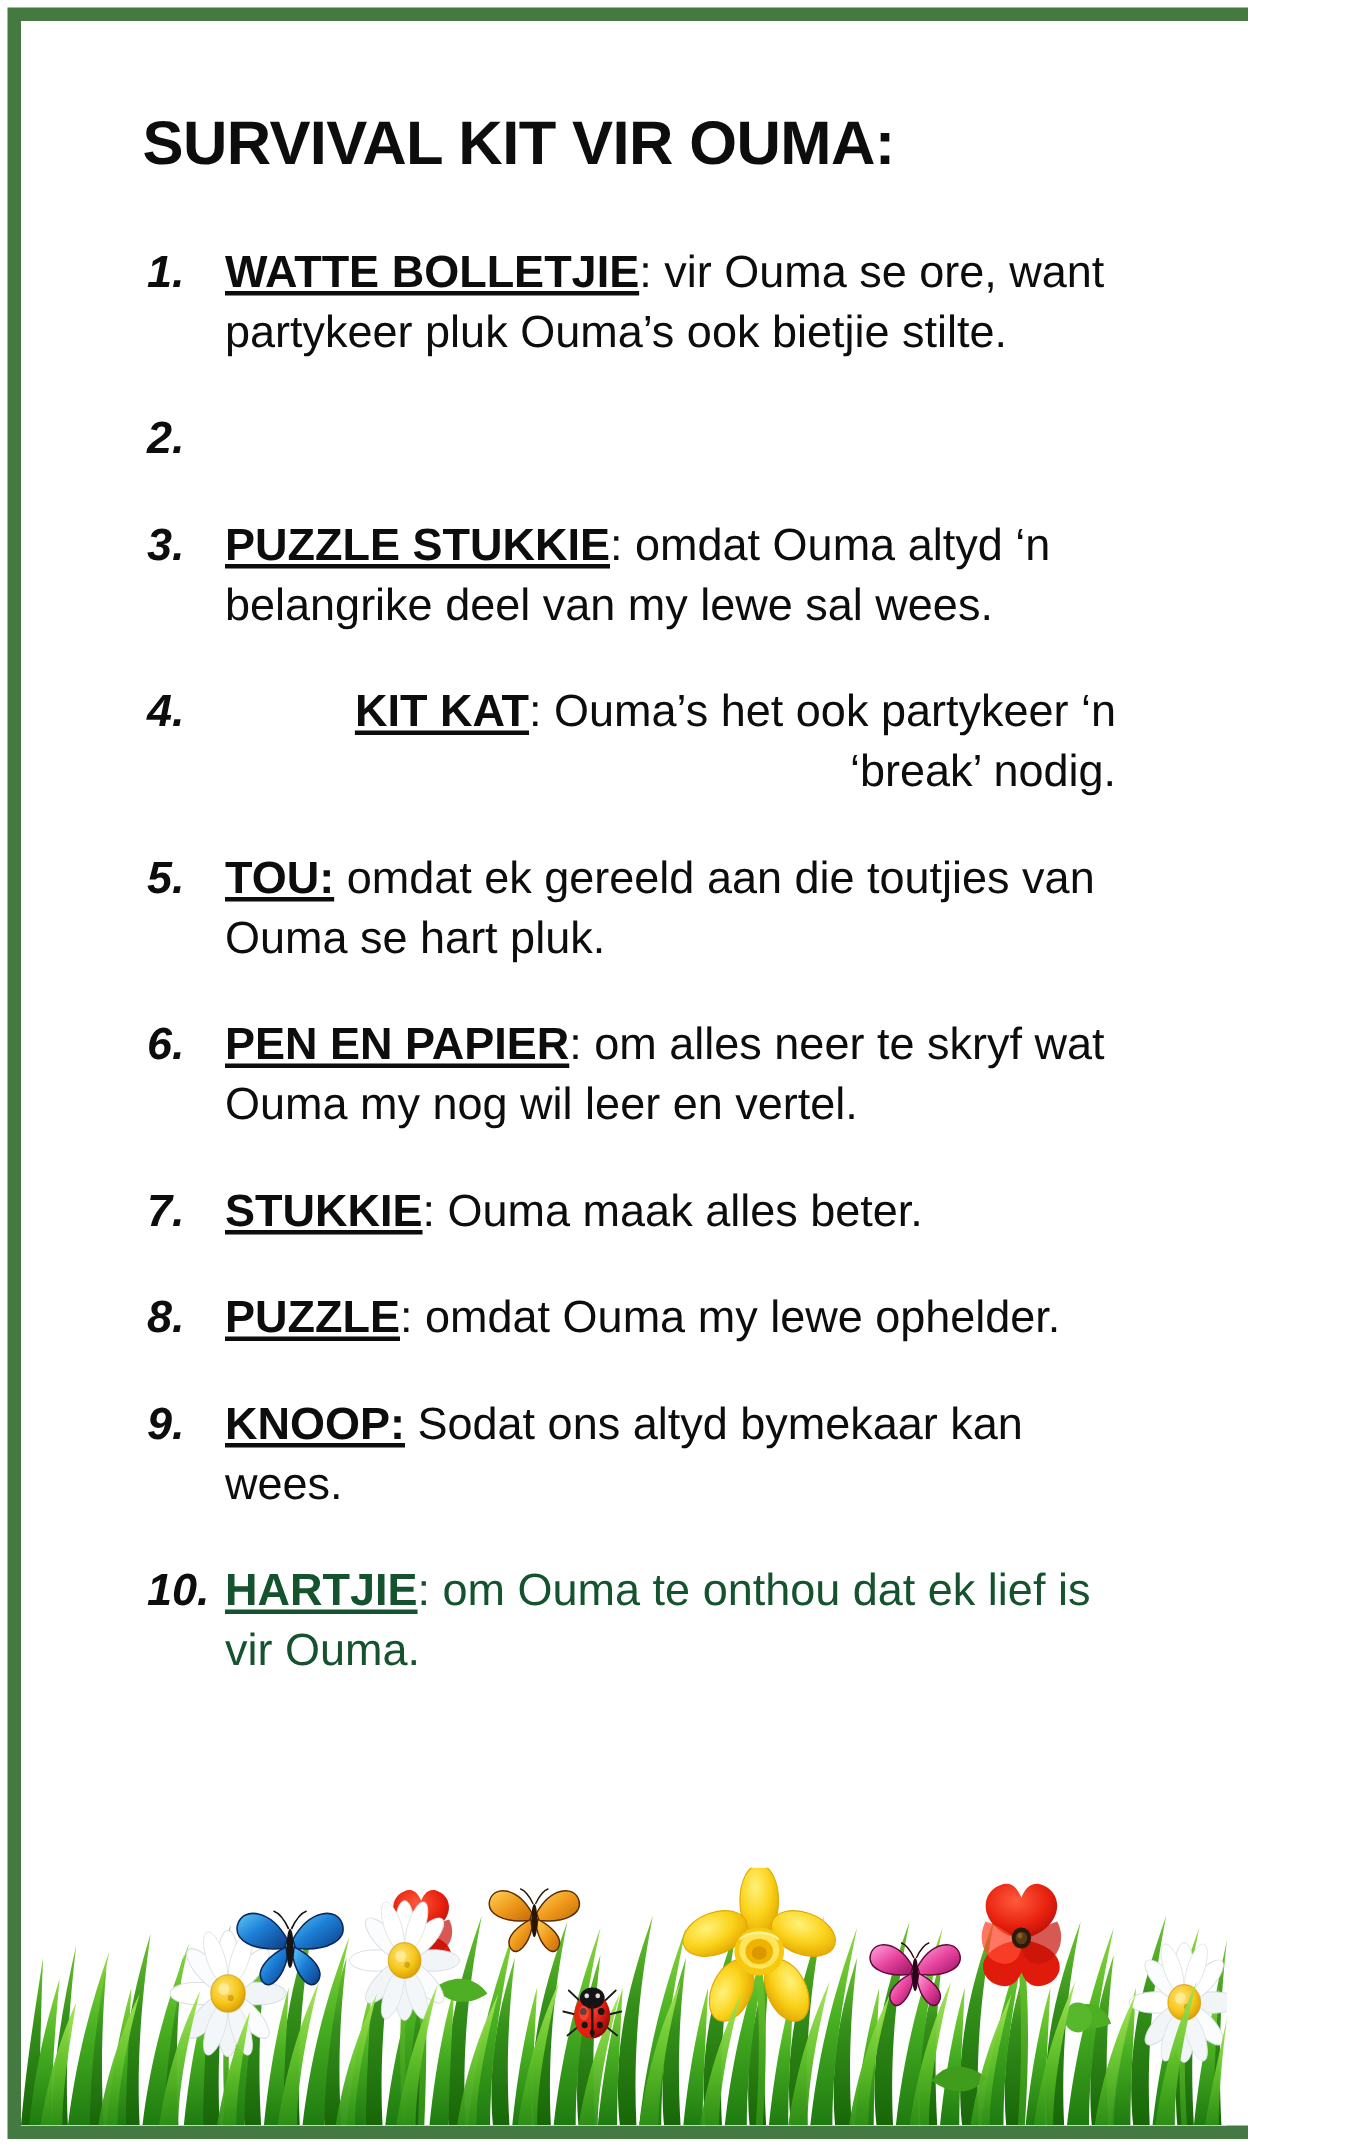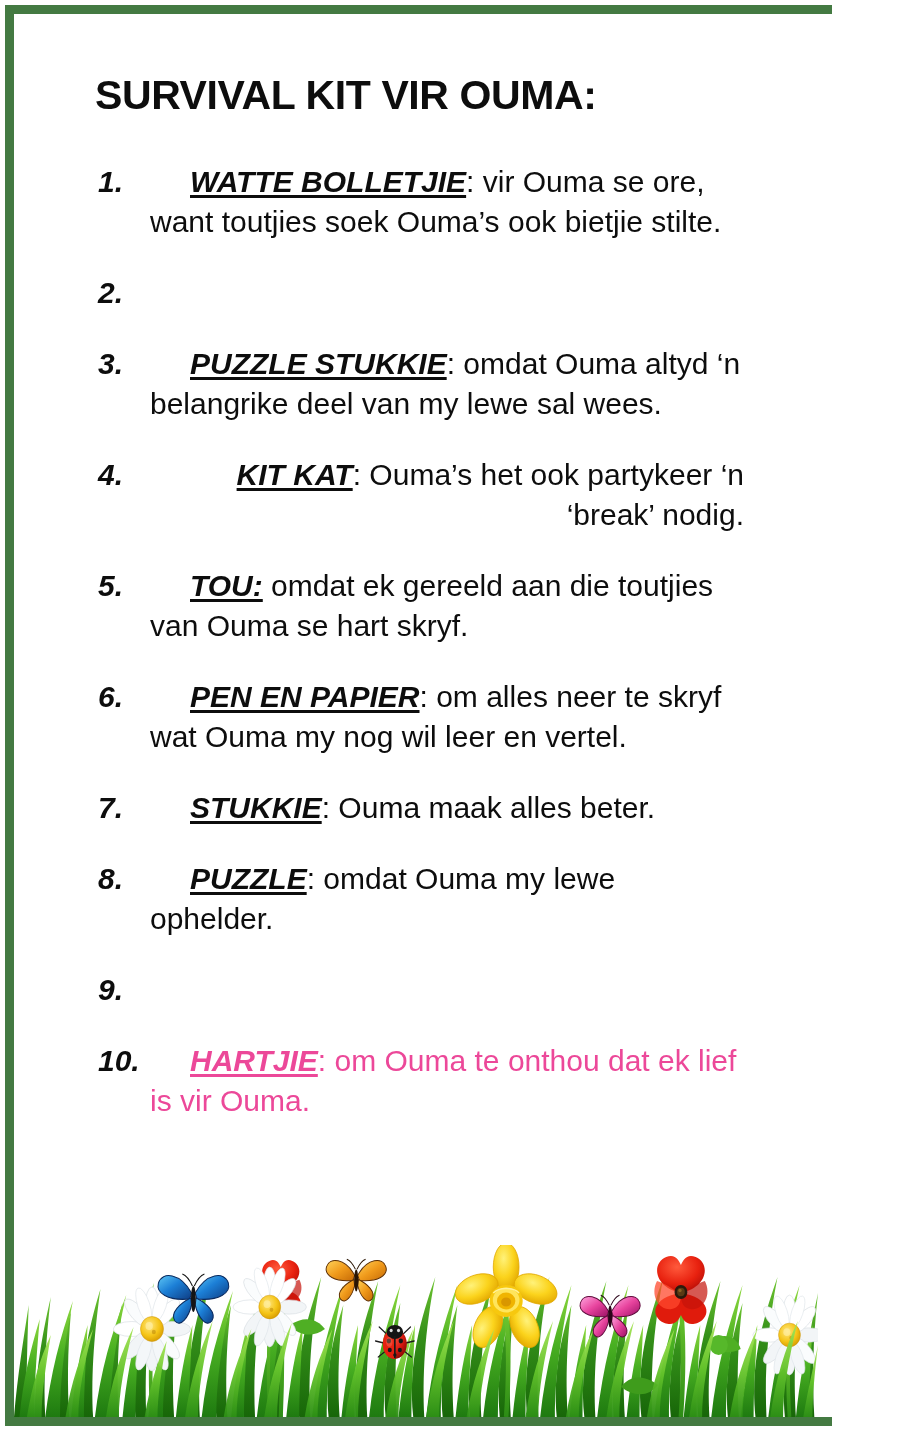--- a/index.html
+++ b/index.html
@@ -84,24 +84,22 @@
   .item-body {
     flex: 1 1 auto;
     font-size: 30px;
     line-height: 40px;
     color: #0d0d0d;
     text-align: left;
   }
 
   .term {
     font-weight: bold;
-    font-style: italic;
     text-decoration: underline;
     text-underline-offset: 3px;
-    margin-left: 40px;
   }
 
   
   .footer {
     position: absolute;
     left: 0;
     right: 0;
     bottom: 0;
     height: 172px;
     overflow: hidden;
@@ -119,55 +117,56 @@
 
   <div class="frame" style="border-color: rgb(68, 122, 66);"></div>
 
   <div class="content">
 
     <div class="title" style="color: rgb(13, 13, 13);">SURVIVAL KIT VIR OUMA:</div>
 
     <div class="list" id="survival-list">
         <div class="item">
           <div class="item-num" style="color: rgb(13, 13, 13);">1.</div>
-          <div class="item-body" style="color: rgb(13, 13, 13);"><span class="term">WATTE BOLLETJIE</span><span>:</span><span> vir Ouma se ore, want toutjies soek Ouma’s ook bietjie stilte.</span></div>
+          <div class="item-body" style="color: rgb(13, 13, 13);"><span class="term">WATTE BOLLETJIE</span><span>:</span><span> vir Ouma se ore, want partykeer pluk Ouma’s ook bietjie stilte.</span></div>
         </div>
         <div class="item">
           <div class="item-num" style="color: rgb(13, 13, 13);">2.</div>
         </div>
         <div class="item">
           <div class="item-num" style="color: rgb(13, 13, 13);">3.</div>
           <div class="item-body" style="color: rgb(13, 13, 13);"><span class="term">PUZZLE STUKKIE</span><span>:</span><span> omdat Ouma altyd ‘n belangrike deel van my lewe sal wees.</span></div>
         </div>
         <div class="item">
           <div class="item-num" style="color: rgb(13, 13, 13);">4.</div>
           <div class="item-body" style="color: rgb(13, 13, 13); text-align: right;"><span class="term">KIT KAT</span><span>:</span><span> Ouma’s het ook partykeer ‘n ‘break’ nodig.</span></div>
         </div>
         <div class="item">
           <div class="item-num" style="color: rgb(13, 13, 13);">5.</div>
-          <div class="item-body" style="color: rgb(13, 13, 13);"><span class="term">TOU:</span><span></span><span> omdat ek gereeld aan die toutjies van Ouma se hart skryf.</span></div>
+          <div class="item-body" style="color: rgb(13, 13, 13);"><span class="term">TOU:</span><span></span><span> omdat ek gereeld aan die toutjies van Ouma se hart pluk.</span></div>
         </div>
         <div class="item">
           <div class="item-num" style="color: rgb(13, 13, 13);">6.</div>
           <div class="item-body" style="color: rgb(13, 13, 13);"><span class="term">PEN EN PAPIER</span><span>:</span><span> om alles neer te skryf wat Ouma my nog wil leer en vertel.</span></div>
         </div>
         <div class="item">
           <div class="item-num" style="color: rgb(13, 13, 13);">7.</div>
           <div class="item-body" style="color: rgb(13, 13, 13);"><span class="term">STUKKIE</span><span>:</span><span> Ouma maak alles beter.</span></div>
         </div>
         <div class="item">
           <div class="item-num" style="color: rgb(13, 13, 13);">8.</div>
           <div class="item-body" style="color: rgb(13, 13, 13);"><span class="term">PUZZLE</span><span>:</span><span> omdat Ouma my lewe ophelder.</span></div>
         </div>
         <div class="item">
           <div class="item-num" style="color: rgb(13, 13, 13);">9.</div>
+          <div class="item-body" style="color: rgb(13, 13, 13);"><span class="term">KNOOP:</span><span></span><span> Sodat ons altyd bymekaar kan wees.</span></div>
         </div>
         <div class="item">
           <div class="item-num" style="color: rgb(13, 13, 13);">10.</div>
-          <div class="item-body" style="color: #ec4899;"><span class="term">HARTJIE</span><span>:</span><span> om Ouma te onthou dat ek lief is vir Ouma.</span></div>
+          <div class="item-body" style="color: #14532d;"><span class="term">HARTJIE</span><span>:</span><span> om Ouma te onthou dat ek lief is vir Ouma.</span></div>
         </div>
       </div>
 
     <div class="footer">
       <svg viewBox="0 0 874 172" preserveAspectRatio="none" xmlns="http://www.w3.org/2000/svg">
         <defs>
           <linearGradient id="gBladeA" x1="0" y1="1" x2="0" y2="0">
             <stop offset="0%" stop-color="#1E7A10"></stop>
             <stop offset="55%" stop-color="#49B022"></stop>
             <stop offset="100%" stop-color="#8FD93E"></stop>

